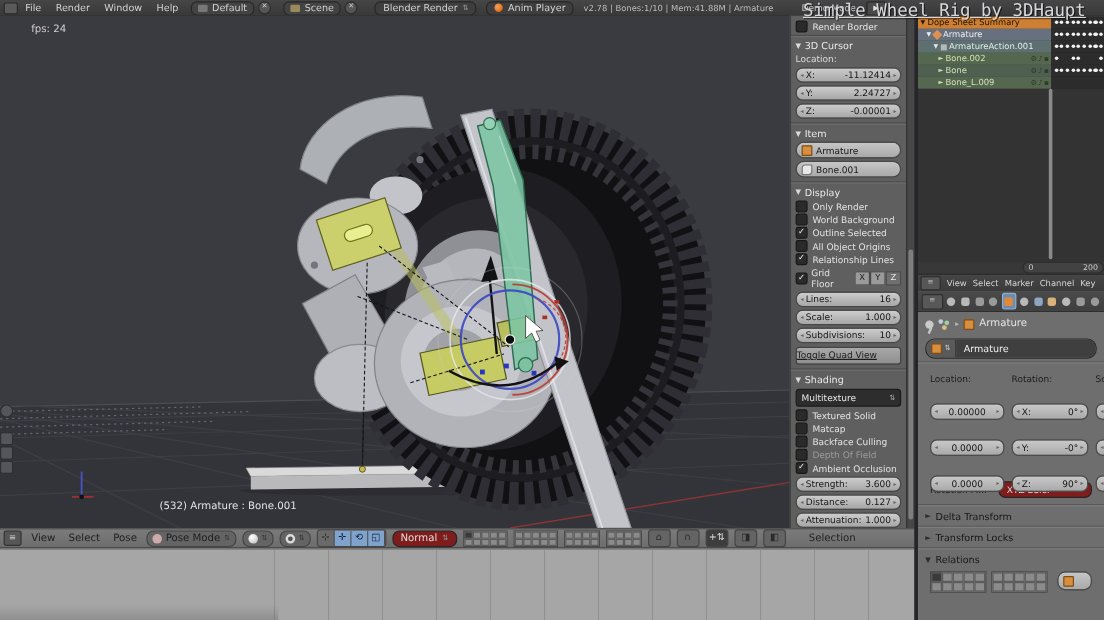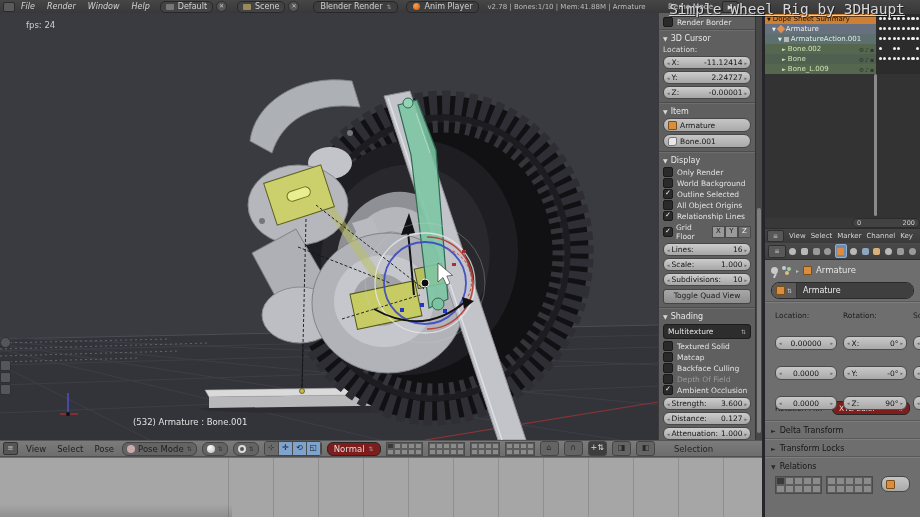--- a/index.html
+++ b/index.html
@@ -3,21 +3,21 @@
 <meta charset="utf-8">
 <style>
   html,body{margin:0;padding:0;background:#222;}
   #root{position:relative;width:920px;height:517px;background:#3c3c3c;overflow:hidden;
         font-family:"DejaVu Sans",sans-serif;-webkit-font-smoothing:antialiased;}
   .abs{position:absolute;}
 
   
   #topbar{left:0;top:0;width:920px;height:13px;background:linear-gradient(#464646,#383838);
           border-bottom:1px solid #232323;display:flex;align-items:center;font-size:8px;color:#d2d2d2;}
-  .tb-menu{padding:0 6px;cursor:default;font-style:italic;}
+  .tb-menu{padding:0 6px;cursor:default;}
   .tb-ico{width:10px;height:8px;background:#5a5a5a;border:1px solid #2a2a2a;border-radius:2px;margin-left:3px;}
   .tb-field{display:flex;align-items:center;height:10px;background:#434343;border:1px solid #282828;
             border-radius:5px;padding:0 5px;margin-left:4px;gap:4px;}
   .tb-field .fico{width:8px;height:6px;background:#777;border-radius:1px;}
   .tb-x{width:9px;height:9px;border-radius:50%;background:#555;border:1px solid #2c2c2c;margin-left:3px;
         font-size:6px;line-height:8px;text-align:center;color:#ccc;}
   .tb-dd{display:flex;align-items:center;height:10px;background:#3e3e3e;border:1px solid #272727;
          border-radius:5px;padding:0 6px;margin-left:14px;gap:4px;justify-content:flex-end;}
   .orange-dot{width:7px;height:7px;border-radius:50%;background:radial-gradient(circle at 35% 35%,#f5a25a,#d35400);}
   .tb-stats{margin-left:8px;font-size:7px;color:#bcbcbc;}
@@ -86,21 +86,21 @@
           color:#161616;font-size:7.5px;padding:0 3px;gap:2px;}
   .slider .lab{flex:1;text-align:left;}
   .slider .val{text-align:right;}
   .slider .ar{font-size:5px;color:#666;}
   .pill{display:flex;align-items:center;height:12px;border-radius:7px;margin:2px 0;gap:3px;
         background:linear-gradient(#c6c6c6,#a9a9a9);border:1px solid #474747;color:#161616;
         font-size:7.5px;padding:0 4px;}
   .cube-ico{width:7px;height:7px;background:#d98d3f;border:1px solid #7c4d15;border-radius:1px;flex:none;}
   .bone-ico{width:7px;height:7px;background:#e8e8e8;border:1px solid #777;border-radius:3px 1px 3px 1px;flex:none;}
   .btn{height:13px;border-radius:3px;background:linear-gradient(#a8a8a8,#8e8e8e);border:1px solid #444;
-       color:#1c1c1c;font-size:7.5px;line-height:12px;text-align:center;margin:3px 0;}
+       color:#1c1c1c;font-size:7.5px;line-height:12px;margin:3px 0;text-decoration:underline;}
   .axis-row{display:flex;align-items:center;gap:3px;margin:2px 0;}
   .axis-btns{display:flex;margin-left:auto;}
   .axis-btns span{width:11px;height:10px;background:#9a9a9a;border:1px solid #4a4a4a;color:#1a1a1a;
                   font-size:7px;line-height:9px;text-align:center;}
   .axis-btns span.on{background:#6f6f6f;color:#eee;}
   .dd-darkwide{display:flex;align-items:center;height:13px;background:#2d2d2d;border:1px solid #1c1c1c;
         border-radius:3px;color:#e4e4e4;font-size:7.5px;padding:0 4px;margin:3px 0;}
   .dd-darkwide .ud{margin-left:auto;font-size:6px;color:#aaa;}
   #np-scroll{left:755px;top:13px;width:7px;height:427px;background:#474747;border-left:1px solid #333;}
   #np-scroll .handle{position:absolute;left:1px;width:4px;top:195px;height:225px;background:#7e7e7e;border-radius:2px;}

